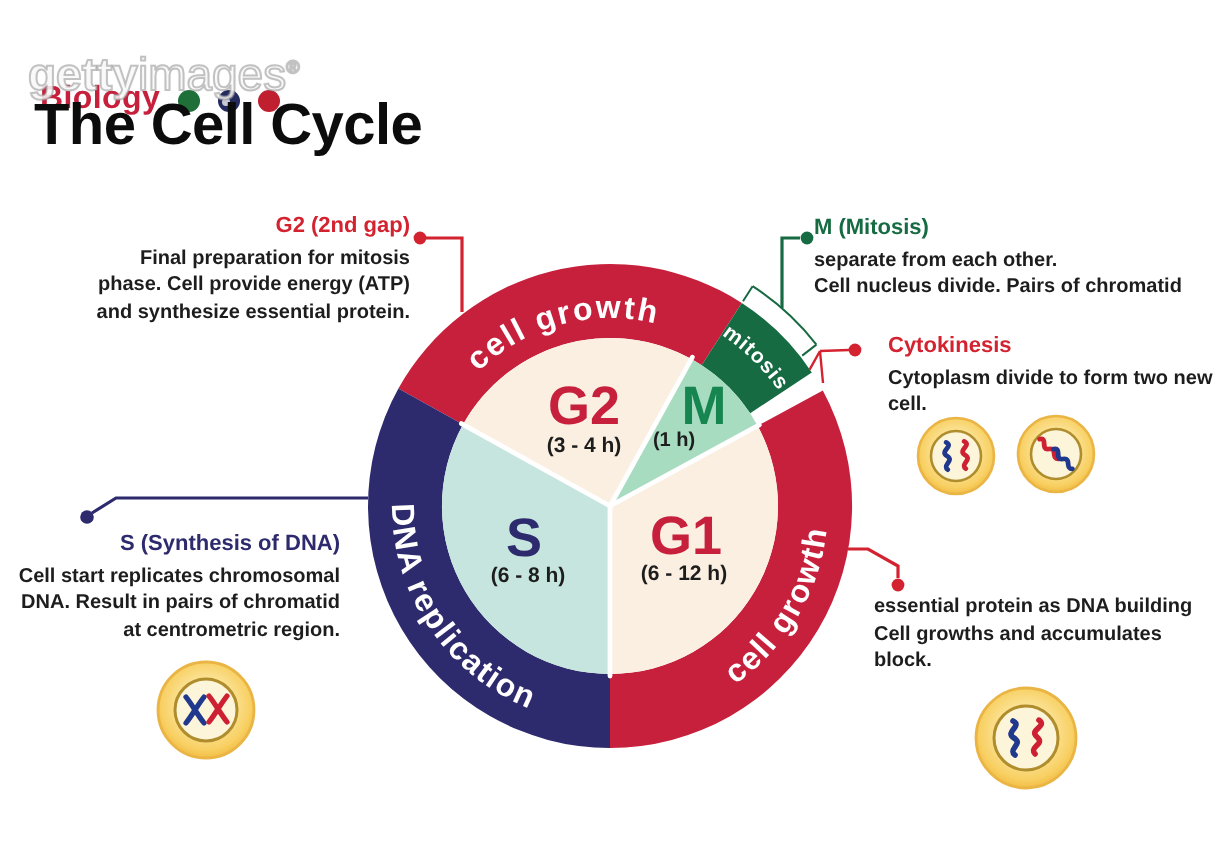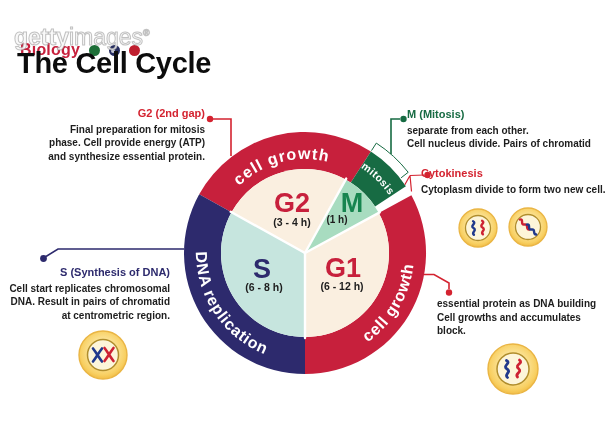--- a/index.html
+++ b/index.html
@@ -36,21 +36,21 @@
   .watermark .wr{font-size:9px;vertical-align:super;}
 
   
   .ann{position:absolute;line-height:13.6px;}
   .ann .ann-title{font-size:11px;font-weight:700;margin-bottom:2px;}
   .ann .ann-line{font-size:10px;font-weight:700;color:var(--text);}
   .t-red{color:var(--accent_red);} .t-green{color:var(--green_dark);} .t-navy{color:var(--navy);}
   .align-r{text-align:right;}
   #ann-g2{top:107px;right:407px;}
   #ann-m{left:407px;top:108px;}
-  #ann-cyto{left:421px;top:167px;}
+  #ann-cyto{left:444px;top:167px;}
   #ann-s{top:266px;right:442px;}
   #ann-g1{left:437px;top:297px;}
 </style>
 </head>
 <body>
 
 <div class="stage">
 
   <div class="brand">
     <span class="brand-label">Biology</span>

